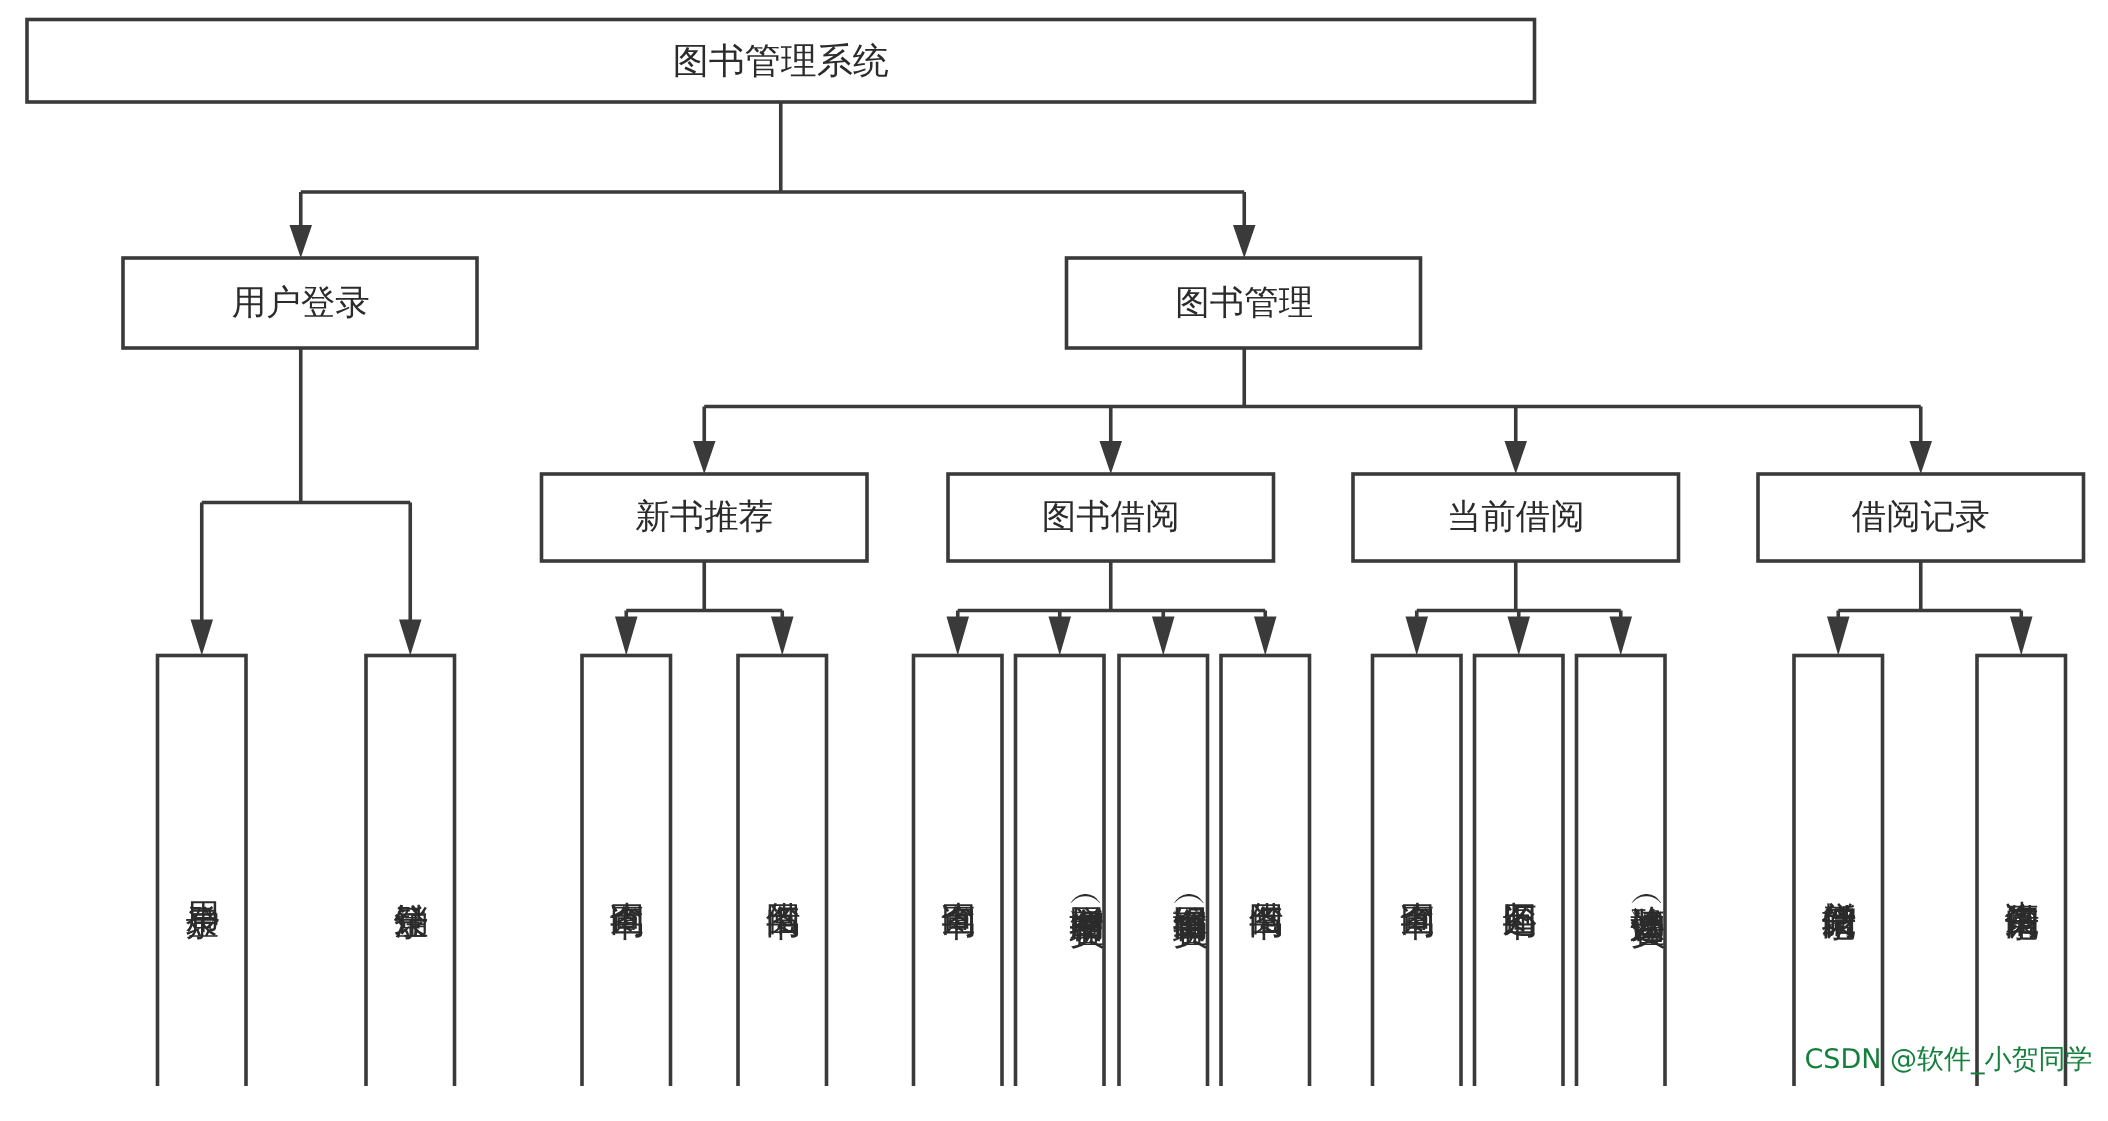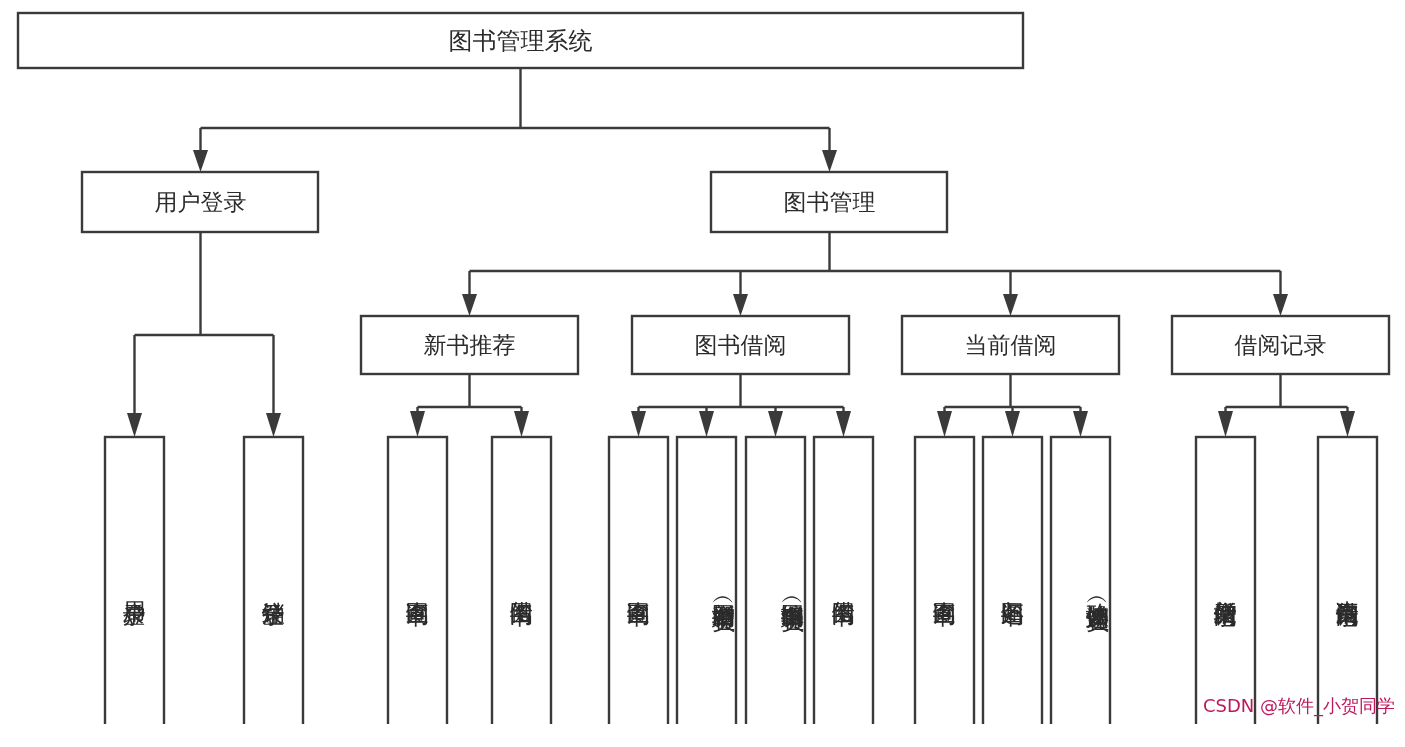--- a/index.html
+++ b/index.html
@@ -68,21 +68,21 @@
     white-space: nowrap;
     pointer-events: none;
     user-select: none;
   }
   .watermark {
     position: absolute;
     right: 10px;
     bottom: 6px;
     font-family: "DejaVu Sans", "Liberation Sans", sans-serif;
     font-size: 18px;
-    color: #be185d;
+    color: #15803d;
     white-space: nowrap;
     user-select: none;
   }
 </style>
 </head>
 <body>
 
 <div id="diagram-root">
 
   <svg class="diagram-canvas" viewBox="0 0 1405 747" xmlns="http://www.w3.org/2000/svg">

